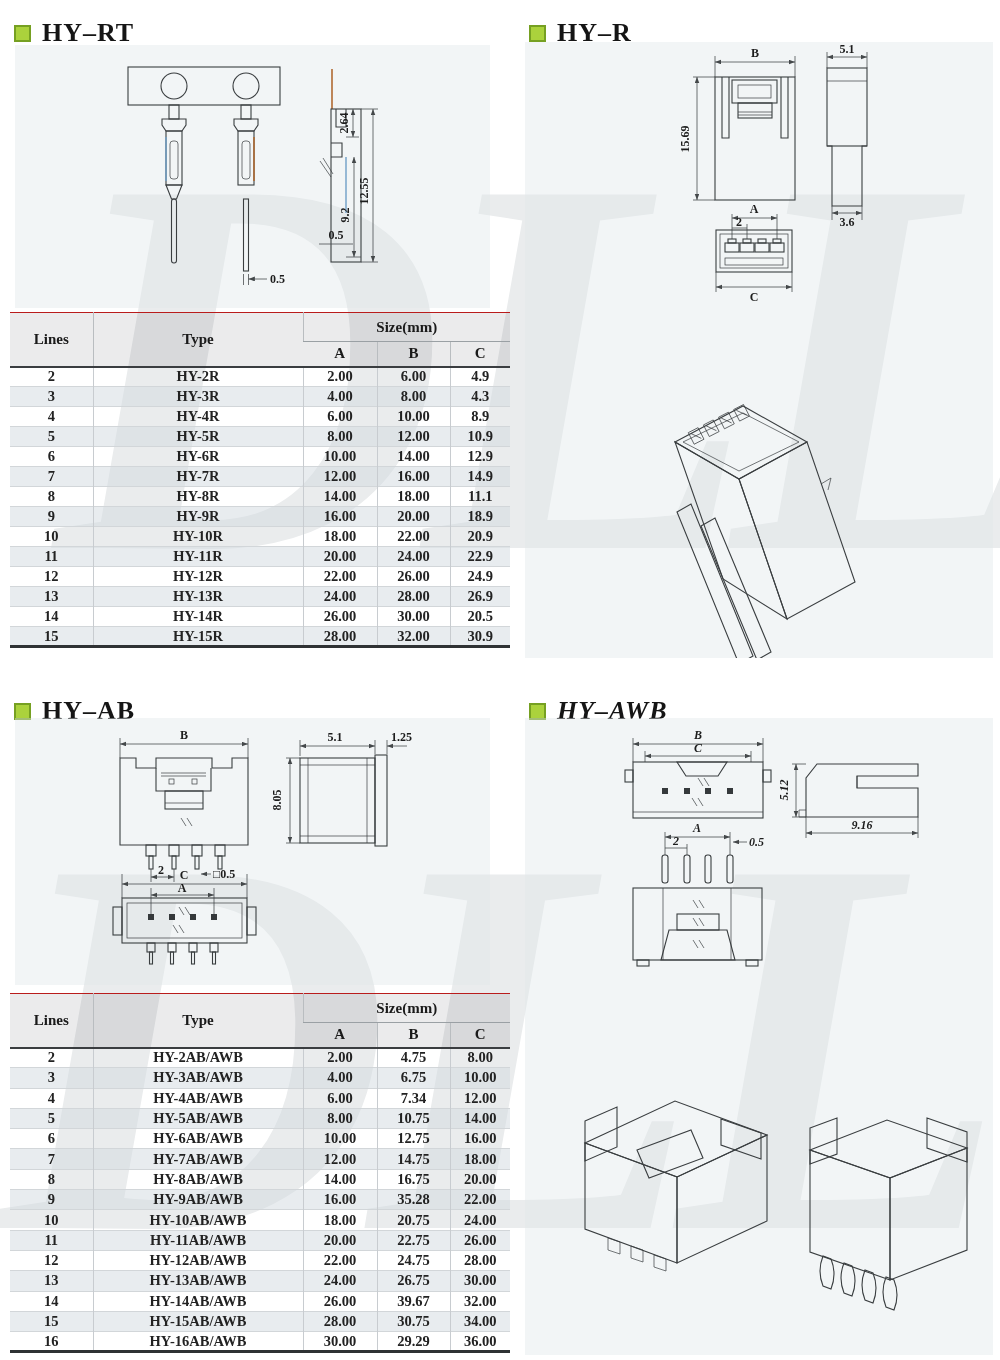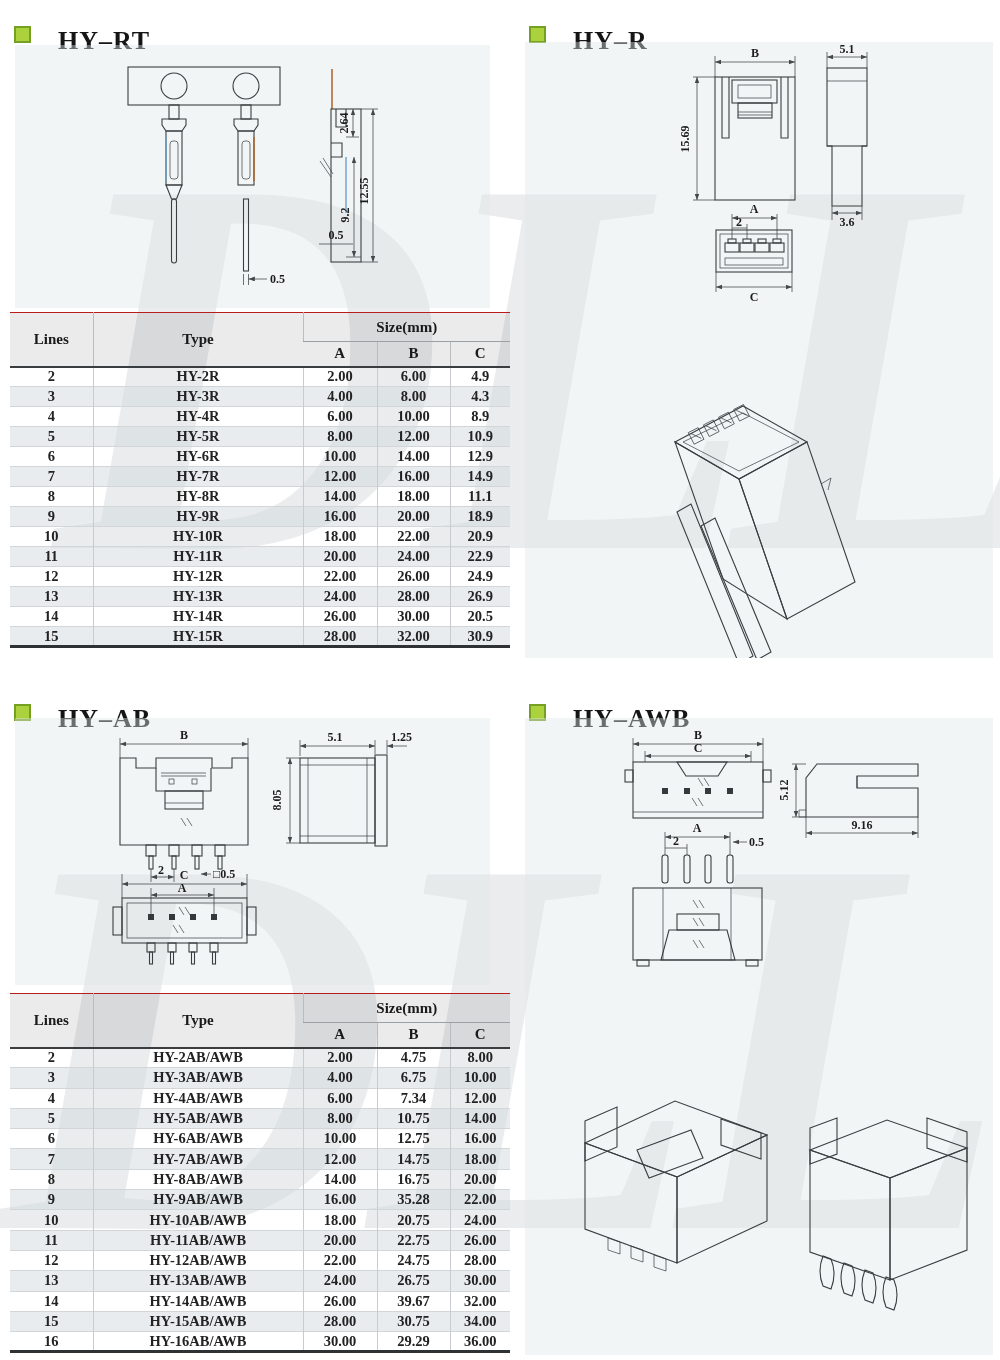--- a/index.html
+++ b/index.html
@@ -11,23 +11,23 @@
     font-style:italic; font-weight:bold; color:#eaeced;
     letter-spacing:-0.04em; user-select:none; line-height:0.8;
   }
   .wm-top    { font-size:540px; left:55px;  top:150px; }
   .wm-bottom { font-size:540px; left:0px;   top:830px; }
 
   section { position:absolute; z-index:1; }
   #sec-rt  { left:10px;  top:8px;   width:500px; height:676px; }
   #sec-r   { left:525px; top:8px;   width:468px; height:676px; }
   #sec-ab  { left:10px;  top:686px; width:500px; height:674px; }
-  #sec-awb { left:525px; top:686px; width:468px; height:674px; }
-
-  .sec-header { position:absolute; left:4px; top:18px; display:flex; gap:27px; }
+  #sec-awb { left:525px; top:686px; width:468px; height:674px;font-style:italic; }
+
+  .sec-header { position:absolute; left:4px; top:10px; display:flex; align-items:center; gap:11px; }
   .bullet { width:17px; height:17px; background:#abd23c; border:2px solid #76a022; flex:0 0 auto; }
   .sec-title { font-size:26px; font-weight:bold; color:#151515; letter-spacing:1px; white-space:nowrap; }
 
   .panel { position:absolute; background:rgba(224,230,234,0.42); }
   #sec-rt  .panel { left:5px; top:37px; width:475px; height:263px; }
   #sec-r   .panel { left:0;   top:34px; width:468px; height:616px; }
   #sec-ab  .panel { left:5px; top:32px; width:475px; height:267px; }
   #sec-awb .panel { left:0;   top:32px; width:468px; height:637px; }
 
   table.spec { position:absolute; left:0; width:500px; border-collapse:collapse; table-layout:fixed;

